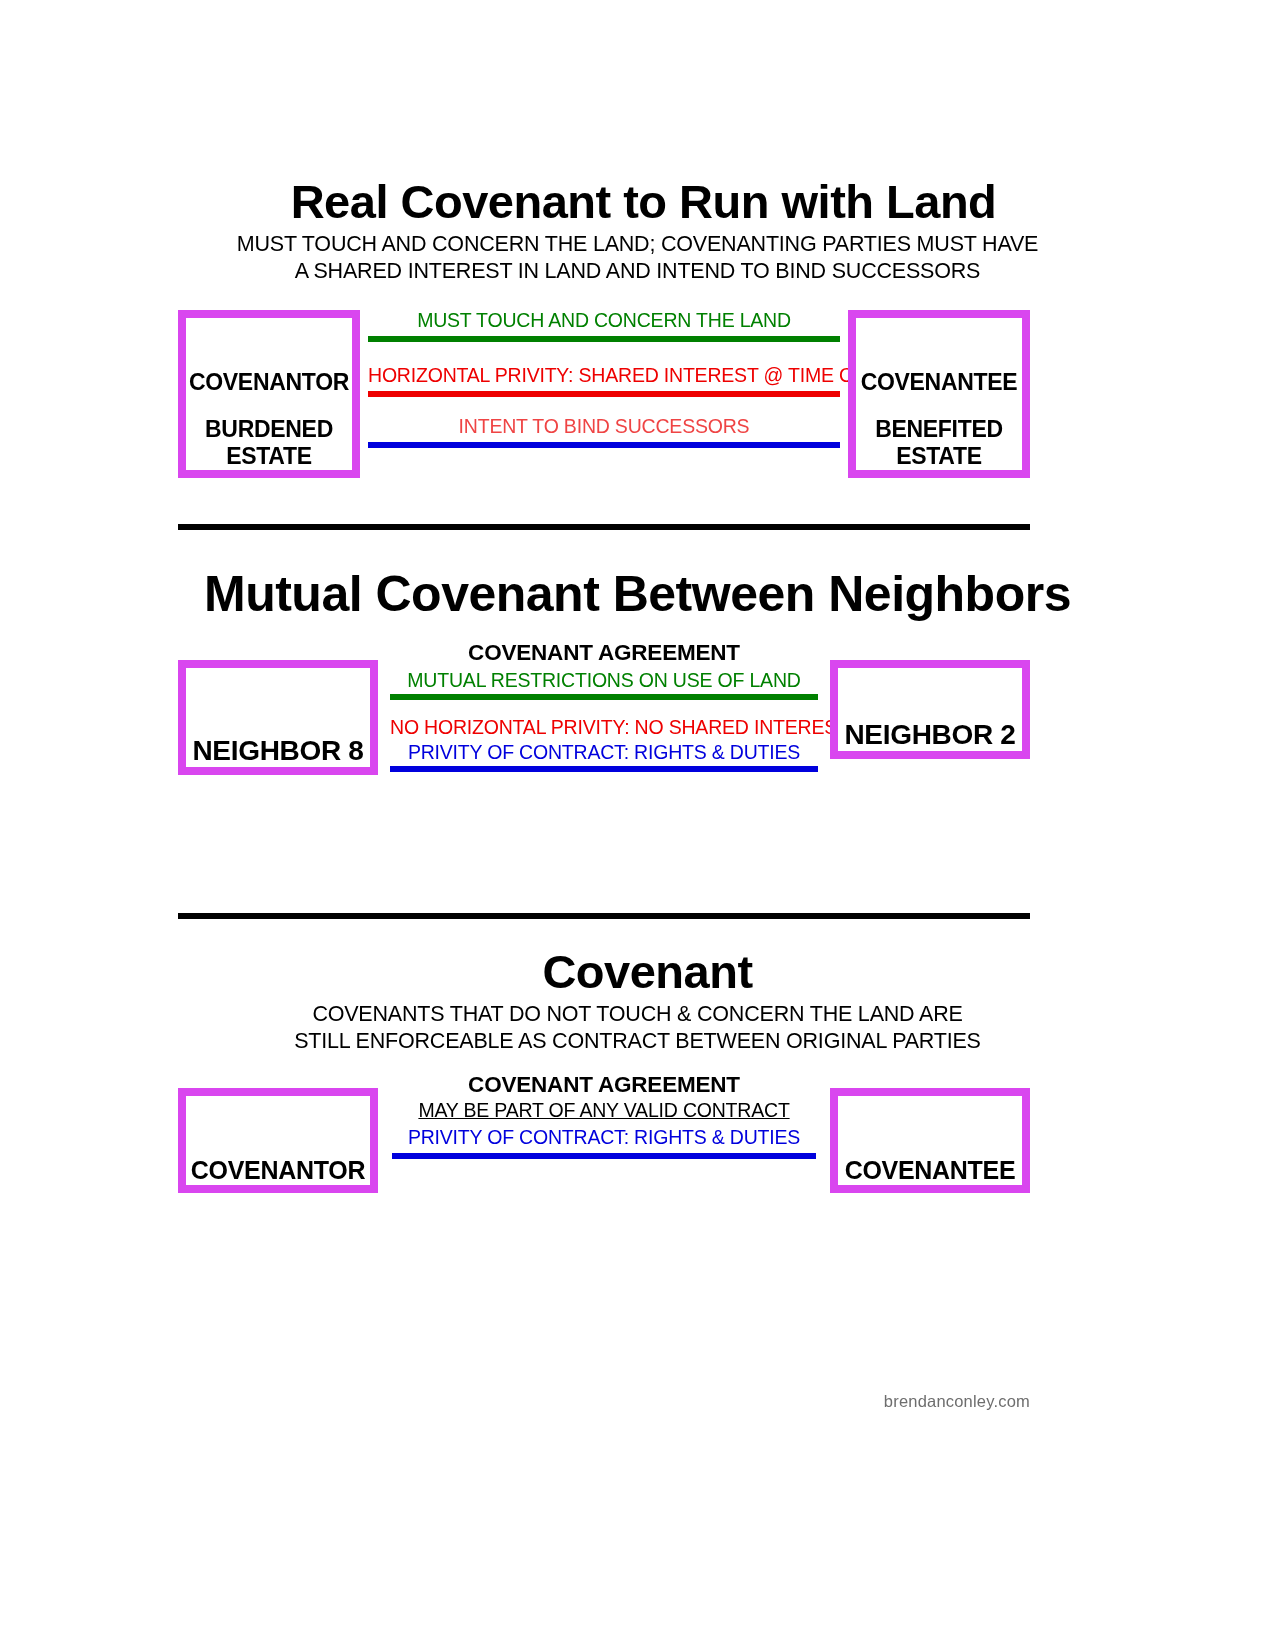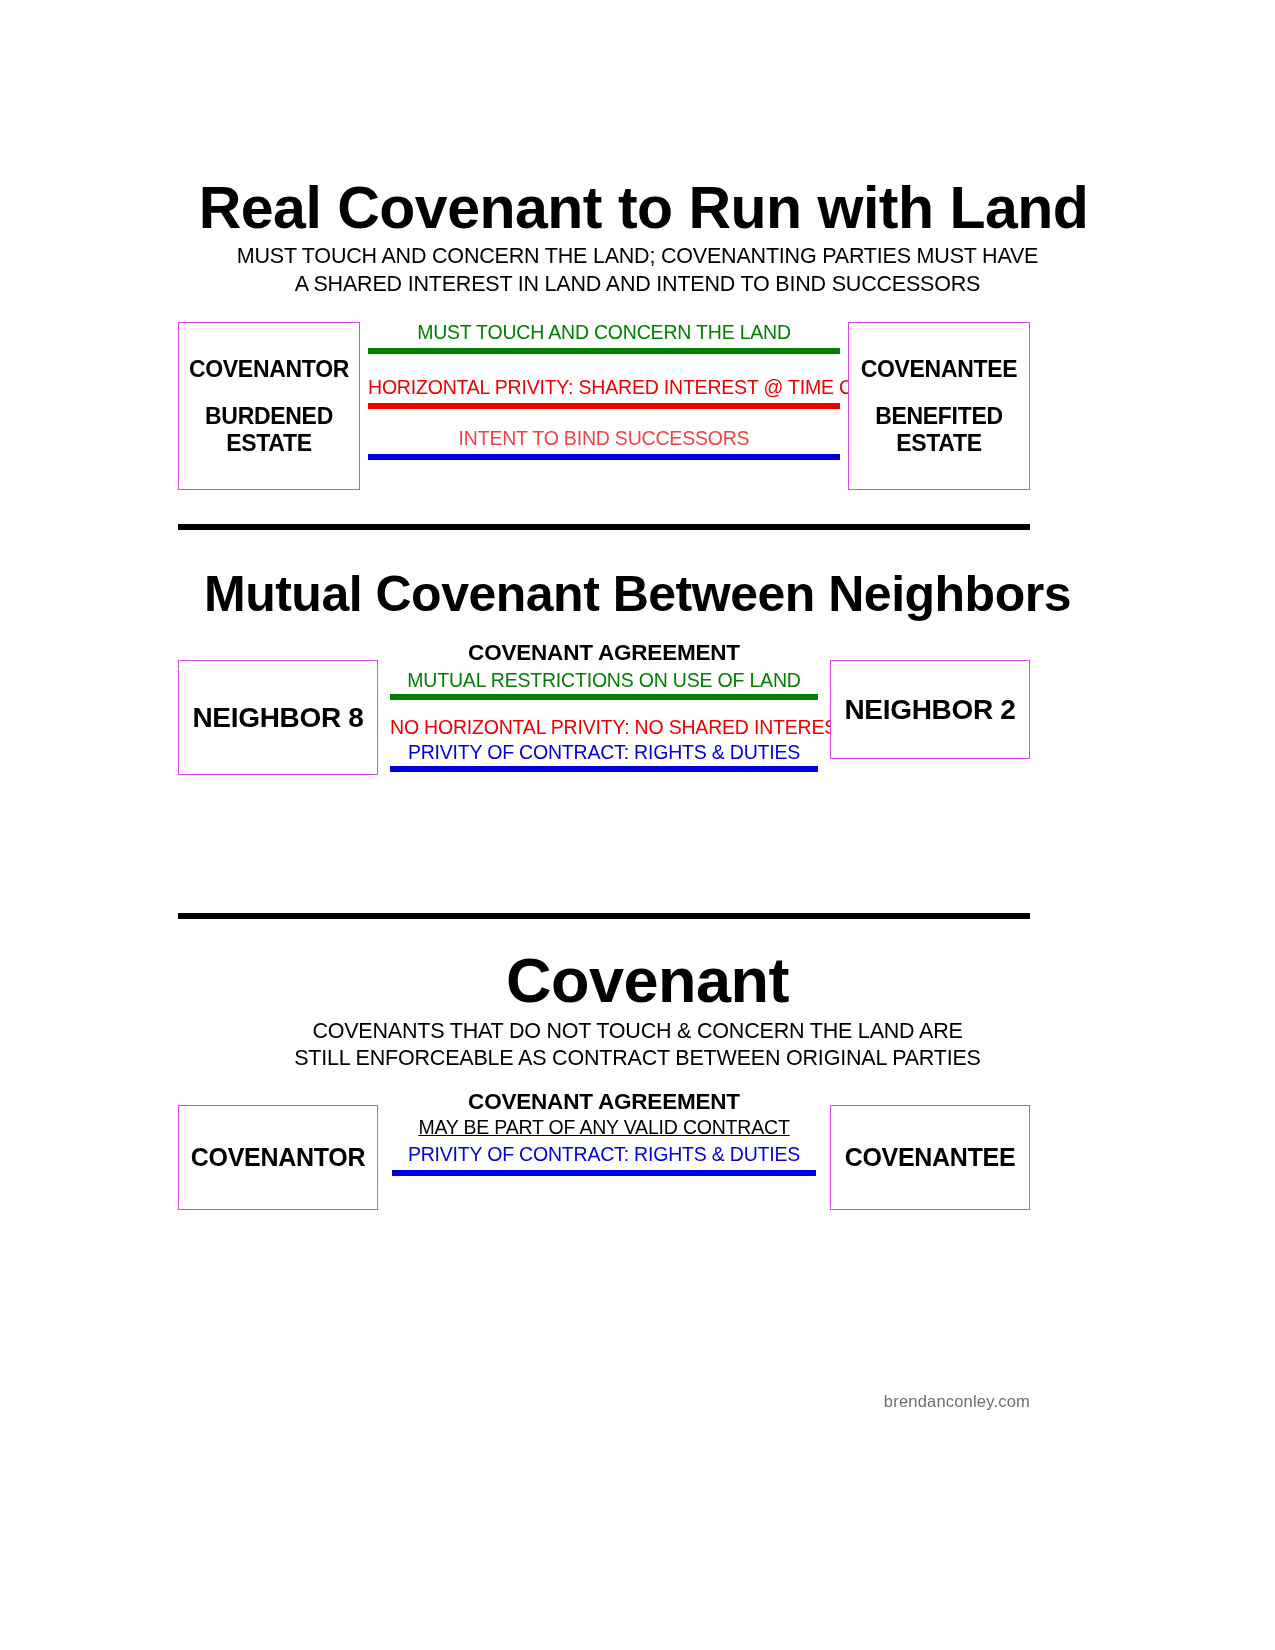--- a/index.html
+++ b/index.html
@@ -26,47 +26,47 @@
   #section-2 { top: 568px; }
   #section-3 { top: 948px; }
 
   .sec-title {
     text-align: center;
     font-weight: bold;
     letter-spacing: -0.5px;
     line-height: 1.04;
     font-stretch: condensed;
   }
-  .t1 { font-size: 59px; padding-left: 12px; }
+  .t1 { font-size: 47px; padding-left: 12px; }
   .t2 { font-size: 50px; }
-  .t3 { font-size: 63px; padding-left: 20px; }
+  .t3 { font-size: 47px; padding-left: 20px; }
 
   .sec-sub {
     text-align: center;
     font-size: 21.5px;
     line-height: 1.28;
     margin-top: 4px;
     white-space: pre-line;
     letter-spacing: -0.2px;
   }
 
   
   .diagram {
     position: relative;
     margin-top: 22px;
     height: 180px;
   }
   .party-box {
     position: absolute;
-    border: 1px solid #d946ef;
+    border: 8px solid #d946ef;
     background: #fff;
     display: flex;
     flex-direction: column;
     align-items: center;
-    justify-content: center;
+    justify-content: flex-end;
     text-align: center;
     font-weight: bold;
     letter-spacing: -0.3px;
   }
   .party-box .line2 { margin-top: 20px; }
 
   .center-stack {
     position: absolute;
     text-align: center;
   }

